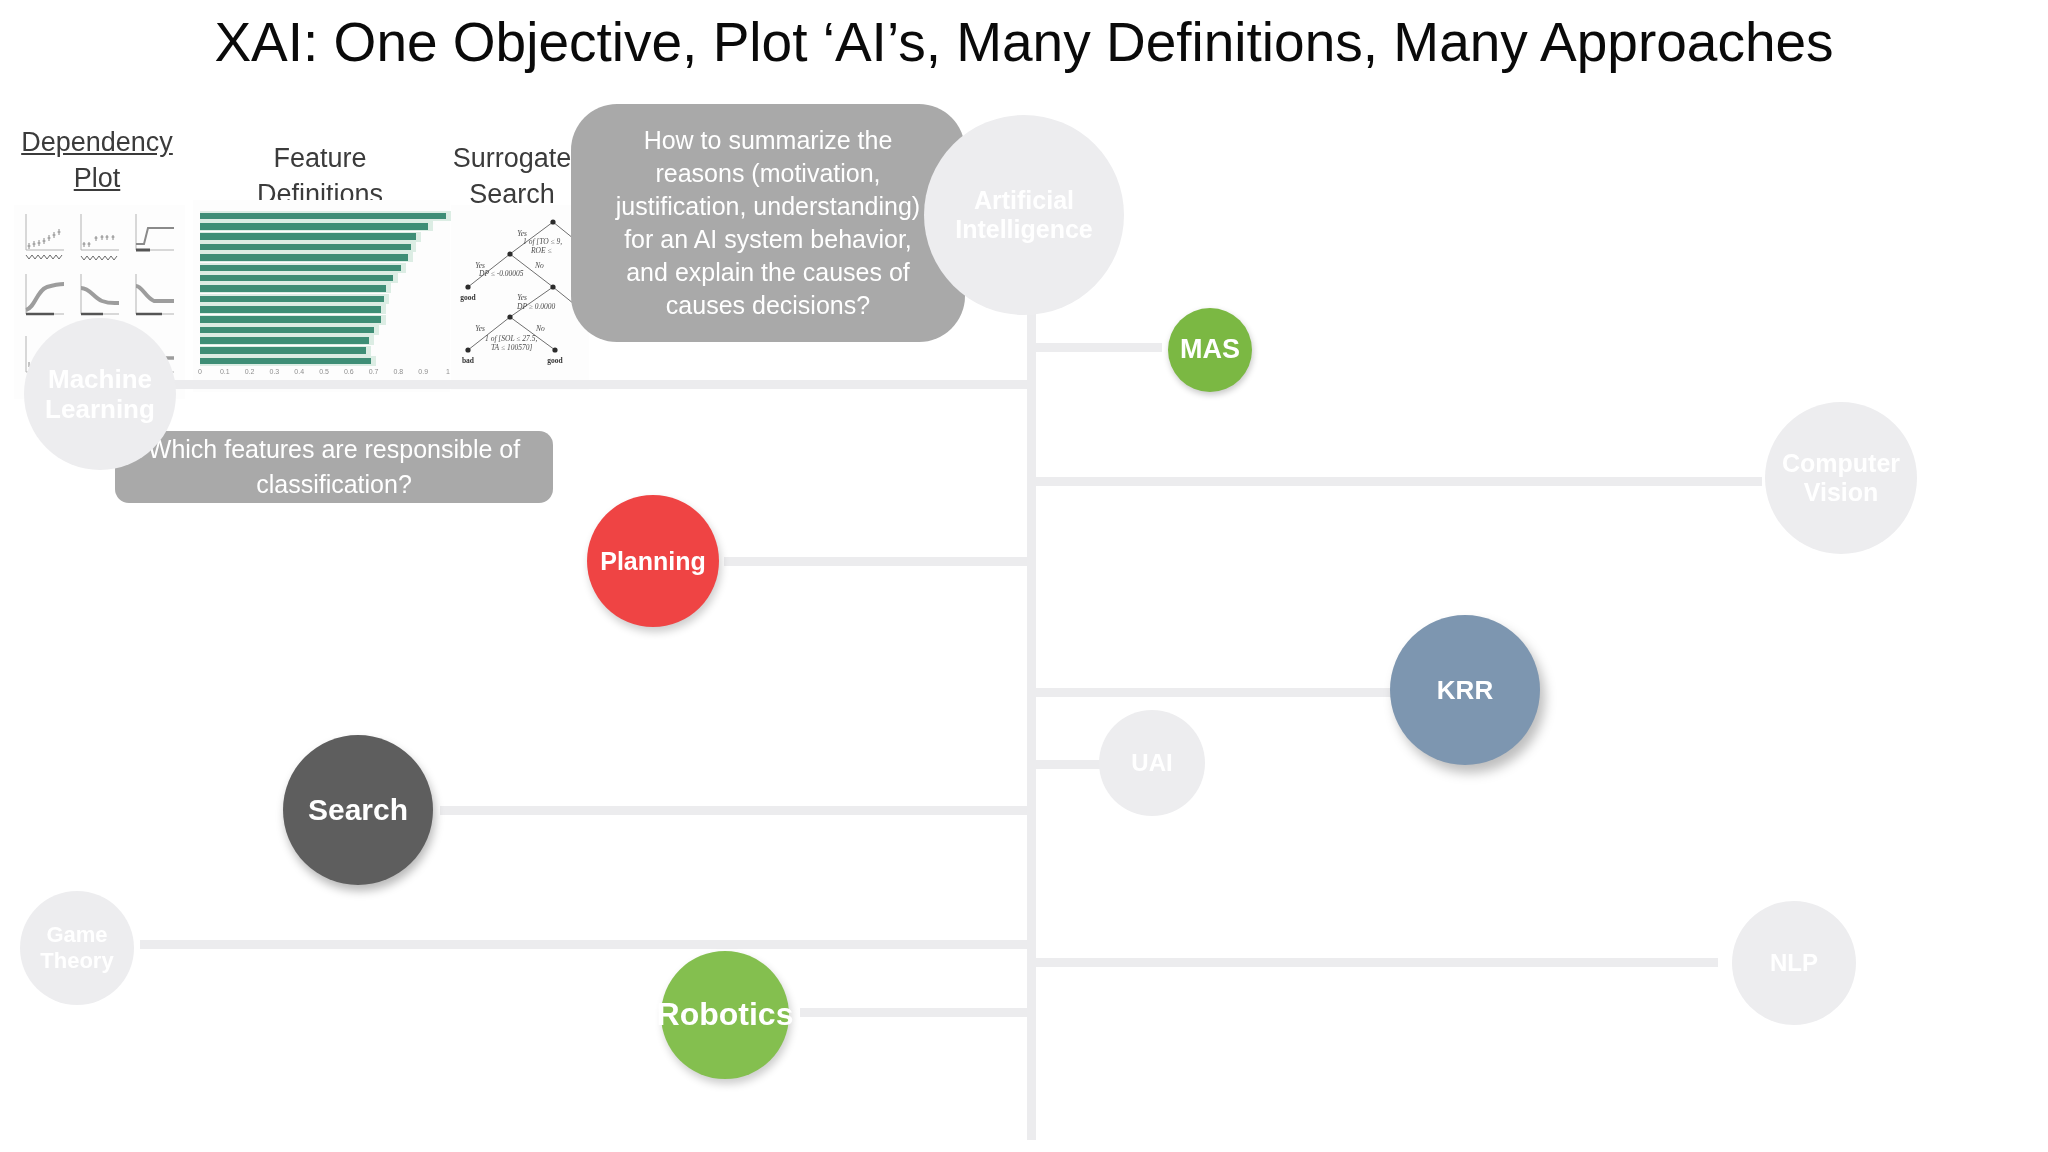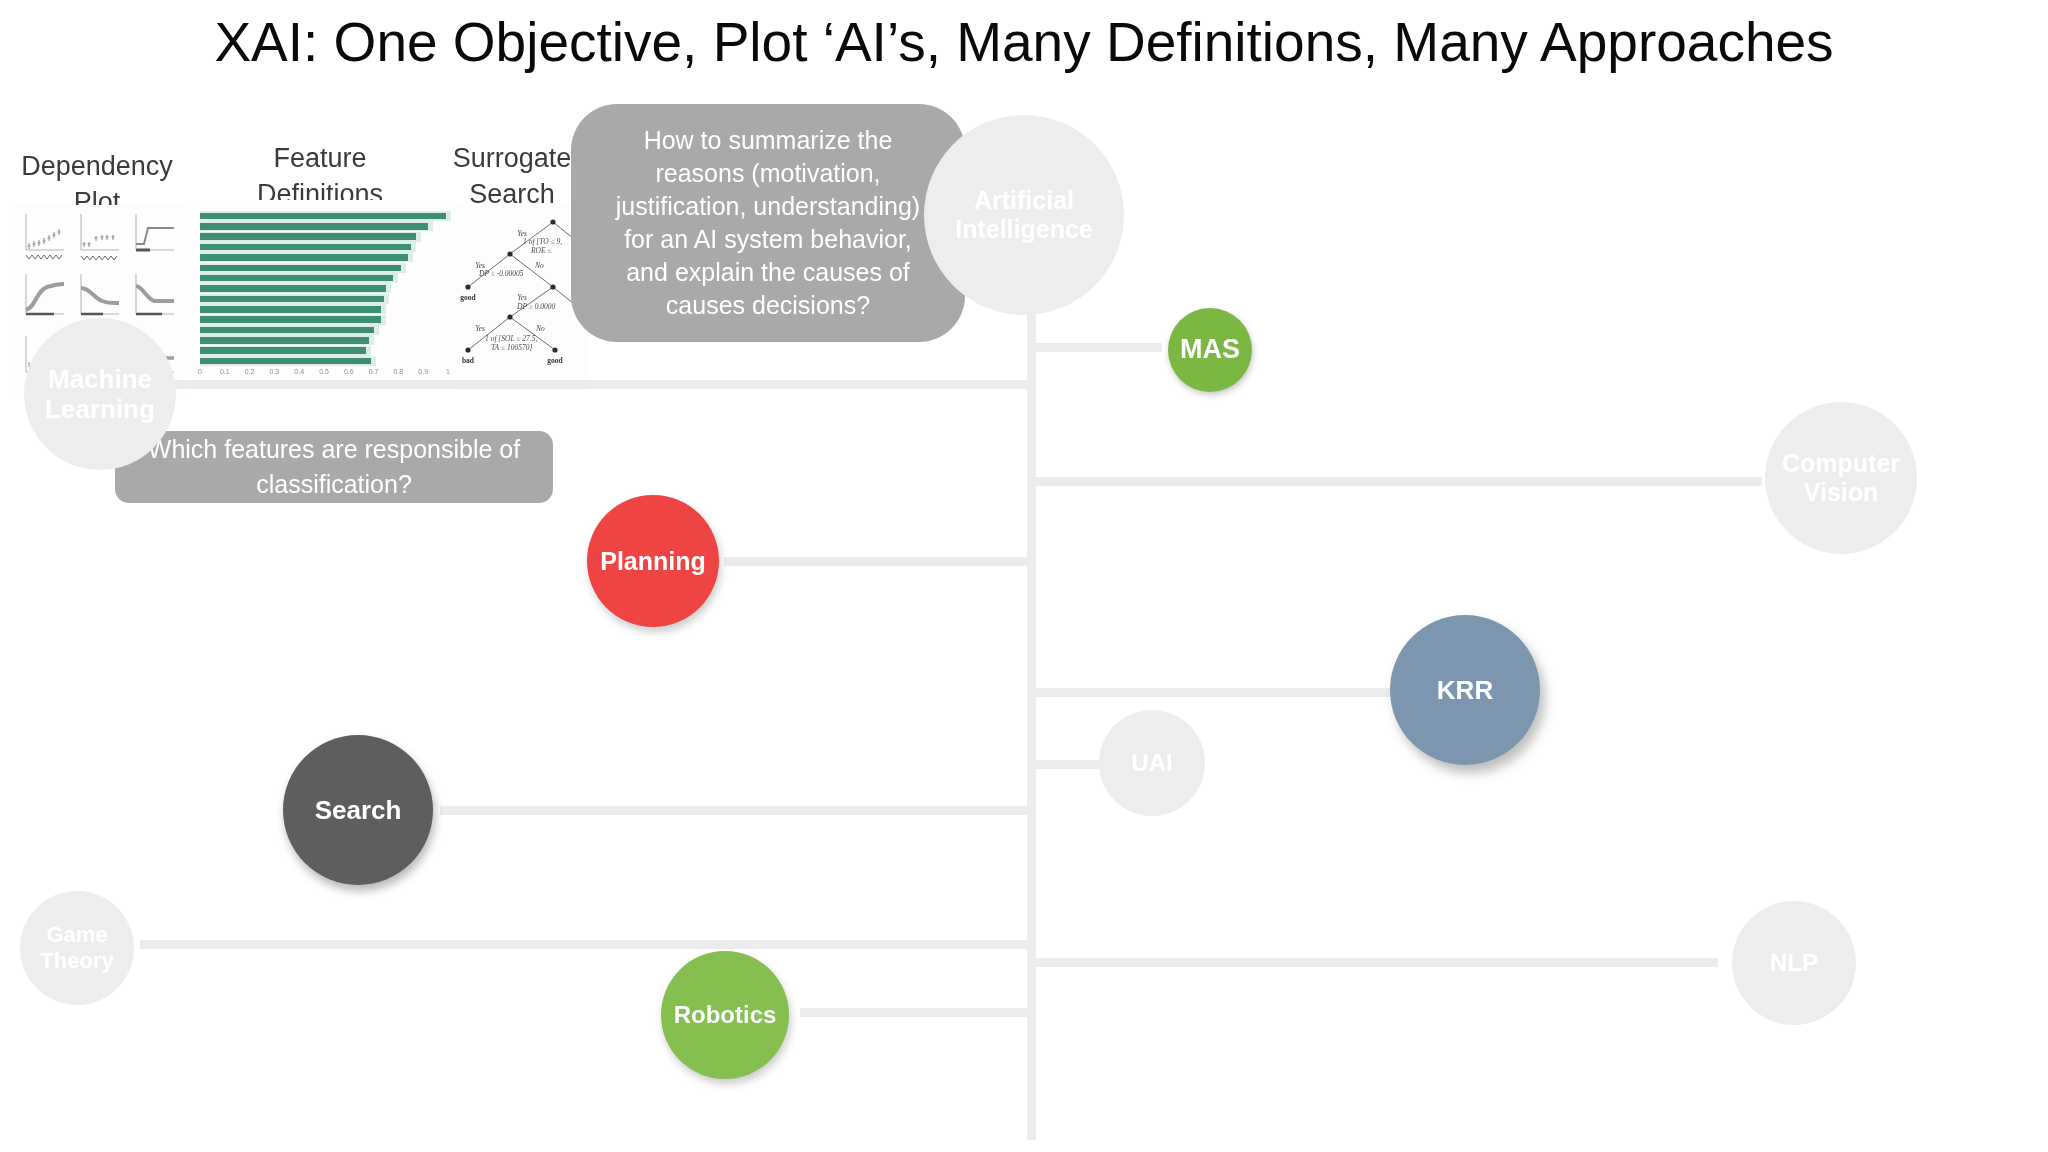--- a/index.html
+++ b/index.html
@@ -6,21 +6,21 @@
   body{width:2048px;height:1152px;position:relative;background:#ffffff;overflow:hidden;
        font-family:"Liberation Sans", sans-serif;}
   .abs{position:absolute;}
 
   
   #title{top:10px;left:0;width:2048px;text-align:center;font-size:55px;color:#0a0a0a;
          font-weight:400;letter-spacing:0px;}
 
   
   .panel-label{text-align:center;font-size:27px;line-height:36px;color:#3b3b3b;}
-  #dep-label{left:17px;top:148px;width:160px;}
+  #dep-label{left:17px;top:124px;width:160px;text-decoration:underline;}
   #fi-label{left:230px;top:140px;width:180px;}
   #sm-label{left:437px;top:140px;width:150px;}
 
   
   .panel{background:#fdfdfd;}
   #dep-panel{left:14px;top:205px;width:165px;height:188px;display:grid;
              grid-template-columns:repeat(3,51px);grid-auto-rows:58px;gap:4px;padding:3px;}
   #fi-panel{left:193px;top:200px;width:257px;height:192px;}
   #sm-panel{left:451px;top:205px;width:138px;height:185px;}
 
@@ -61,25 +61,25 @@
   #n-ai{left:924px;top:115px;width:200px;height:200px;font-size:25px;padding:0 18px;box-sizing:border-box;}
   #n-ml{left:24px;top:318px;width:152px;height:152px;font-size:26px;}
   #n-mas{left:1168px;top:308px;width:84px;height:84px;font-size:27px;
          box-shadow:1px 3px 6px rgba(0,0,0,.22);}
   #n-cv{left:1765px;top:402px;width:152px;height:152px;font-size:25px;}
   #n-planning{left:587px;top:495px;width:132px;height:132px;font-size:25px;
          box-shadow:2px 5px 9px rgba(0,0,0,.2);}
   #n-krr{left:1390px;top:615px;width:150px;height:150px;font-size:26px;
          box-shadow:5px 8px 12px rgba(0,0,0,.26);}
   #n-uai{left:1099px;top:710px;width:106px;height:106px;font-size:24px;}
-  #n-search{left:283px;top:735px;width:150px;height:150px;font-size:26px;
+  #n-search{left:283px;top:735px;width:150px;height:150px;font-size:30px;
          box-shadow:2px 6px 10px rgba(0,0,0,.28);}
   #n-gt{left:20px;top:891px;width:114px;height:114px;font-size:22px;}
   #n-nlp{left:1732px;top:901px;width:124px;height:124px;font-size:24px;}
-  #n-robotics{left:661px;top:951px;width:128px;height:128px;font-size:24px;
+  #n-robotics{left:661px;top:951px;width:128px;height:128px;font-size:32px;
          box-shadow:2px 5px 9px rgba(0,0,0,.2);}
 
   
   .treetxt{font-family:"Liberation Serif", serif;font-style:italic;font-size:7.5px;fill:#4a4a4a;}
   .treeleaf{font-family:"Liberation Serif", serif;font-weight:bold;font-size:7.5px;fill:#333;}
 </style>
 </head>
 <body>
 
 <div class="abs" id="title">XAI: One Objective, Plot ‘AI’s, Many Definitions, Many Approaches</div>

